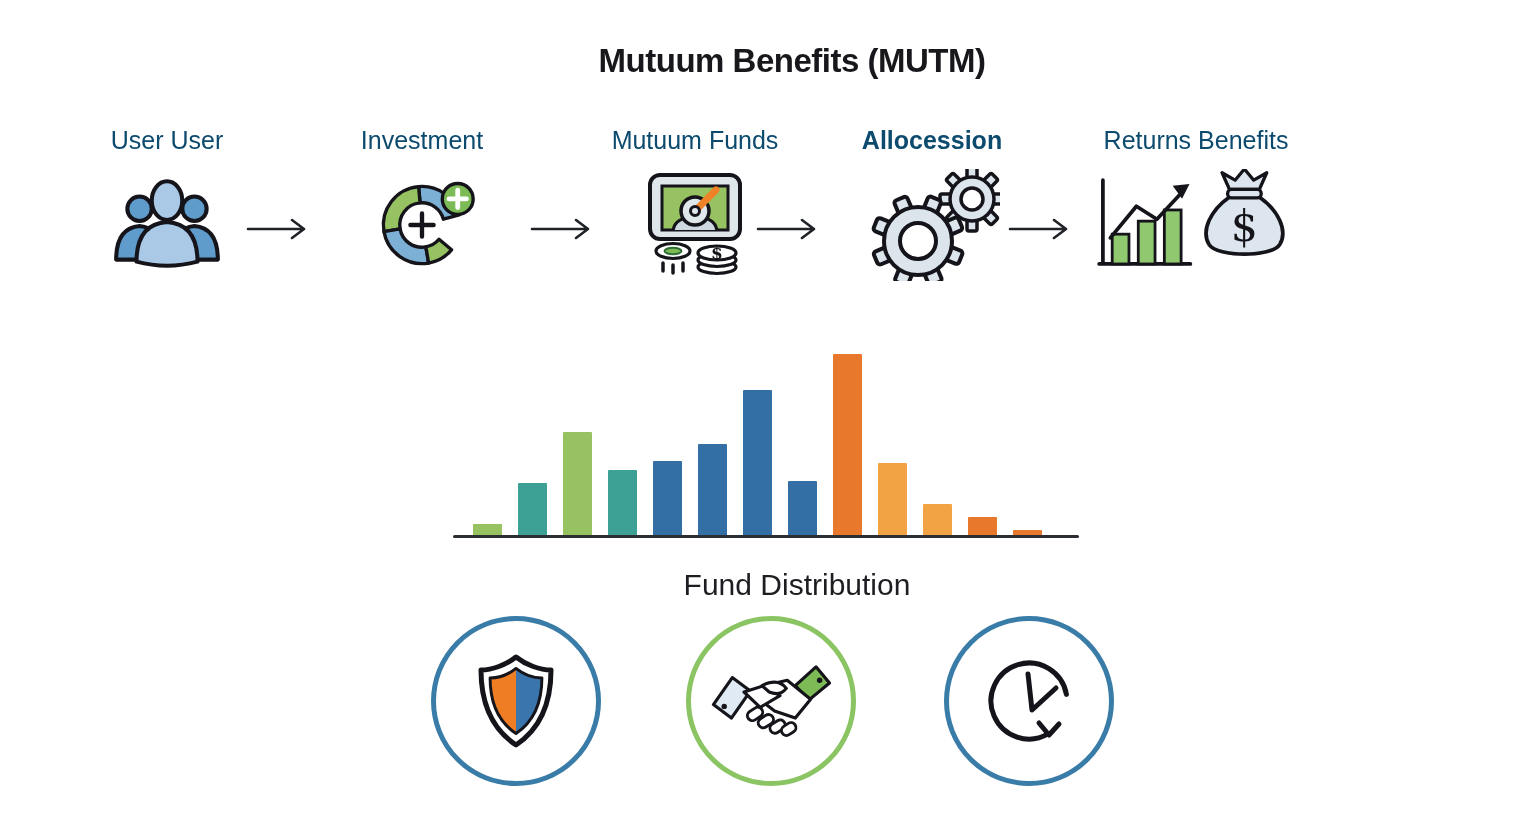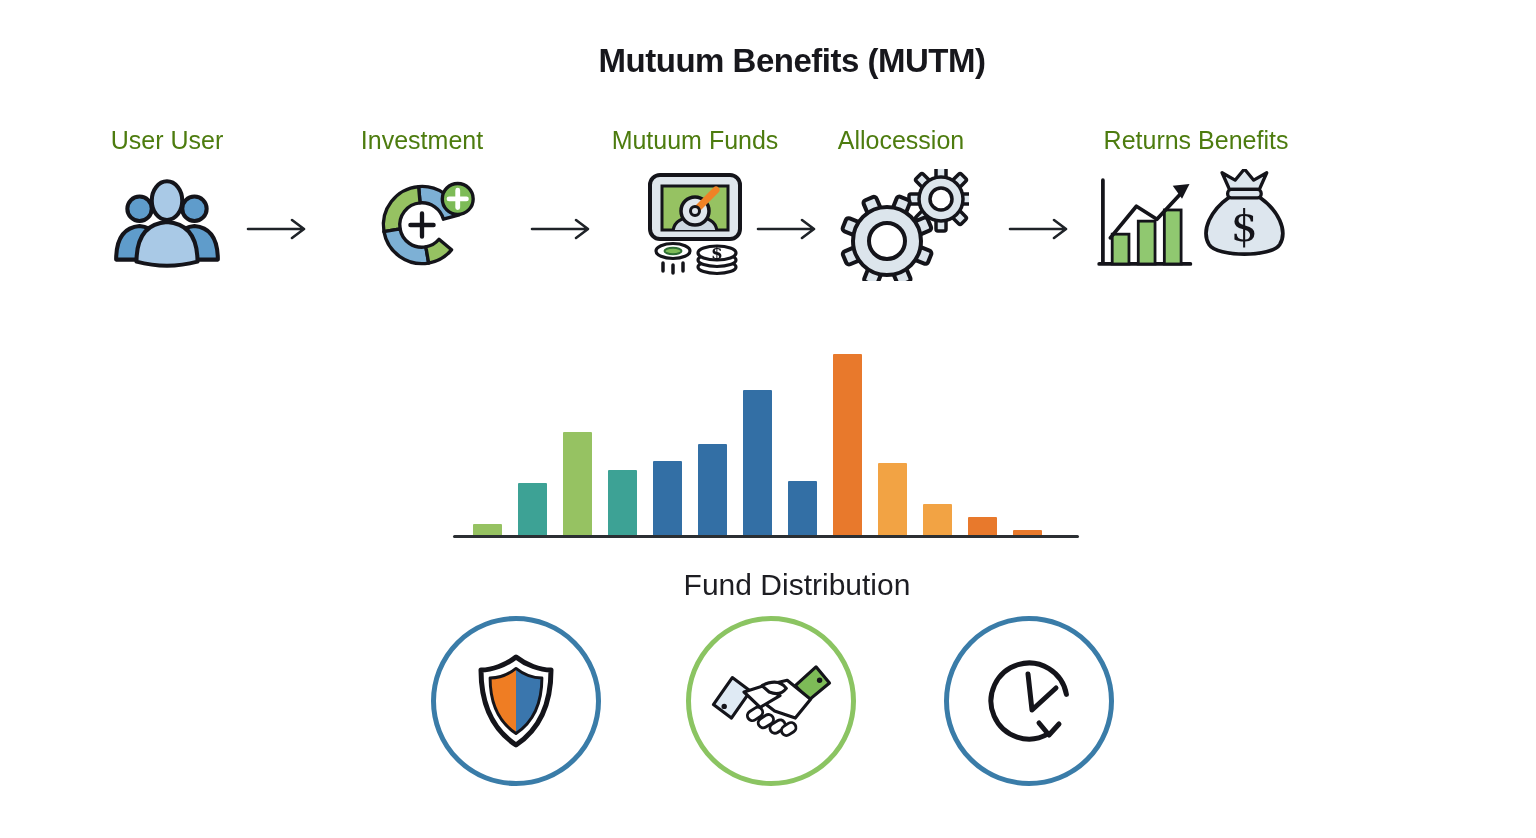--- a/index.html
+++ b/index.html
@@ -2,21 +2,21 @@
 <html><head>
 <meta charset="utf-8">
 <style>
   html,body{margin:0;padding:0;background:#ffffff;}
   body{width:1536px;height:838px;position:relative;overflow:hidden;
        font-family:"Liberation Sans", sans-serif;color:#1b1b20;}
   .abs{position:absolute;}
   .title{top:42px;left:792px;transform:translateX(-50%);
          font-size:33px;font-weight:700;letter-spacing:-0.5px;color:#17171c;white-space:nowrap;}
   .step{display:flex;flex-direction:column;align-items:center;width:280px;top:126px;}
-  .step .lbl{font-size:25px;color:#4d7c0f;white-space:nowrap;}
+  .step .lbl{font-size:25px;color:#0c4a6e;white-space:nowrap;}
   .step .ic{margin-top:14px;}
   .flow-arrow{top:217px;}
   .chart{left:453px;top:354px;width:626px;height:184px;display:flex;flex-direction:column;}
   .bars{flex:1;display:flex;align-items:flex-end;gap:16px;padding-left:20px;}
   .bar{width:29px;border-radius:1px 1px 0 0;}
   .baseline{height:3px;background:#2b2f33;border-radius:2px;}
   .chart-title{top:568px;left:773px;transform:translateX(-50%);
                font-size:30px;color:#1d1d22;white-space:nowrap;margin-left:24px;}
   .ring{width:160px;height:160px;border-radius:50%;border:5px solid #3a7ca8;
         top:616px;display:flex;align-items:center;justify-content:center;background:#fff;}
@@ -92,21 +92,21 @@
       <ellipse cx="22" cy="26" rx="19" ry="7" fill="#ffffff"></ellipse>
     </g>
     <text x="22" y="32" text-anchor="middle" font-size="17" font-weight="bold" fill="#14141a" font-family="'DejaVu Serif', serif">$</text>
   </svg>
 </div>
 
 <svg class="abs flow-arrow" style="left:756px;" width="66" height="24" viewBox="0 0 66 24">
   <path d="M 2,12 H 56 M 46,3 L 58,12 L 46,21" fill="none" stroke="#1f2328" stroke-width="2.6" stroke-linecap="round" stroke-linejoin="round"></path>
 </svg>
 
-<div class="abs step" style="left:761px;">
+<div class="abs step" style="left:792px;font-weight:bold;">
   <div class="lbl">Allocession</div>
   <svg class="ic" width="136" height="112" viewBox="-64 -56 128 112">
 
     <g transform="translate(40,-26)">
       <g fill="#dce5ec" stroke="#14141a" stroke-width="3.5">
         <rect x="-5" y="-32" width="10" height="14" rx="2" transform="rotate(0)"></rect>
         <rect x="-5" y="-32" width="10" height="14" rx="2" transform="rotate(45)"></rect>
         <rect x="-5" y="-32" width="10" height="14" rx="2" transform="rotate(90)"></rect>
         <rect x="-5" y="-32" width="10" height="14" rx="2" transform="rotate(135)"></rect>
         <rect x="-5" y="-32" width="10" height="14" rx="2" transform="rotate(180)"></rect>

